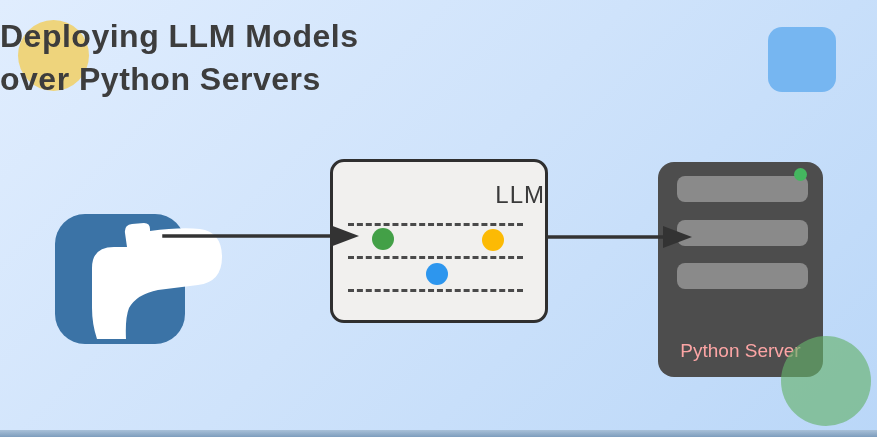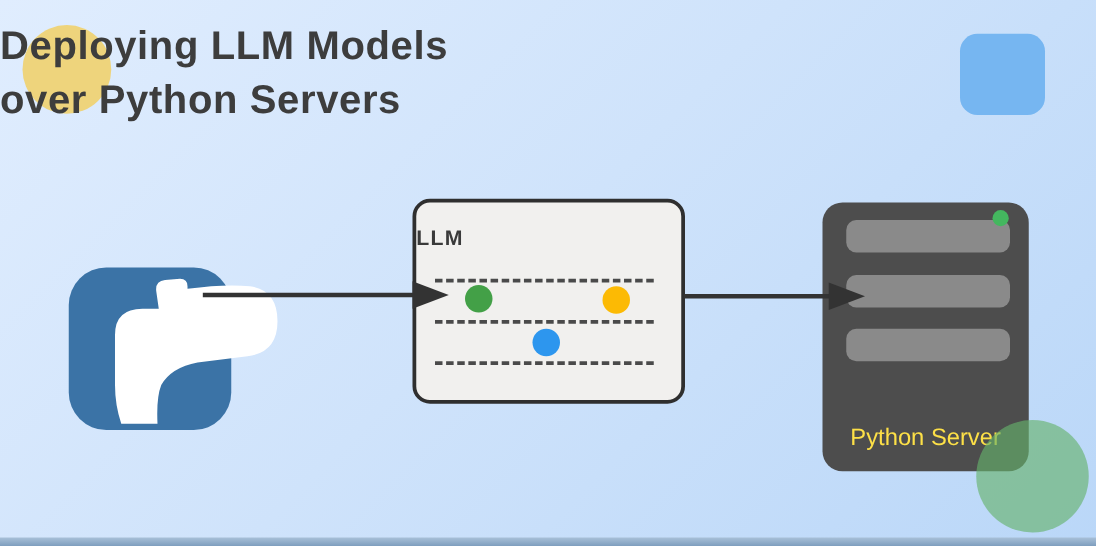--- a/index.html
+++ b/index.html
@@ -57,22 +57,22 @@
     position: absolute; left: 330px; top: 159px;
     width: 218px; height: 164px;
     background: #f1f0ee;
     border: 3px solid #2f2f2f;
     border-radius: 14px;
     box-sizing: border-box;
     z-index: 2;
   }
   .llm-label {
     position: absolute; top: 19px; left: 0; width: 100%;
-    text-align: left;
-    font-size: 17px; font-weight: 700; color: #3a3a3a;
+    text-align: right;
+    font-size: 24px; font-weight: 400; color: #3a3a3a;
     letter-spacing: 1px;
   }
   .token-line {
     position: absolute; left: 15px; width: 175px; height: 0;
     border-top: 3px dashed #4a4a4a;
   }
   .token-line.l1 { top: 61px; }
   .token-line.l2 { top: 94px; }
   .token-line.l3 { top: 127px; }
   .dot {
@@ -98,21 +98,21 @@
   .server-slot.s2 { top: 58px; }
   .server-slot.s3 { top: 101px; }
   .server-led {
     position: absolute; left: 136px; top: 6px;
     width: 13px; height: 13px; border-radius: 50%;
     background: #44b75f;
   }
   .server-label {
     position: absolute; top: 178px; left: 0; width: 100%;
     text-align: center;
-    font-size: 19px; color: #fde047; font-weight: 400;
+    font-size: 19px; color: #fca5a5; font-weight: 400;
   }
 
   
   .arrows {
     position: absolute; left: 0; top: 0;
     width: 877px; height: 437px;
     z-index: 5; pointer-events: none;
   }
 </style>
 </head>

